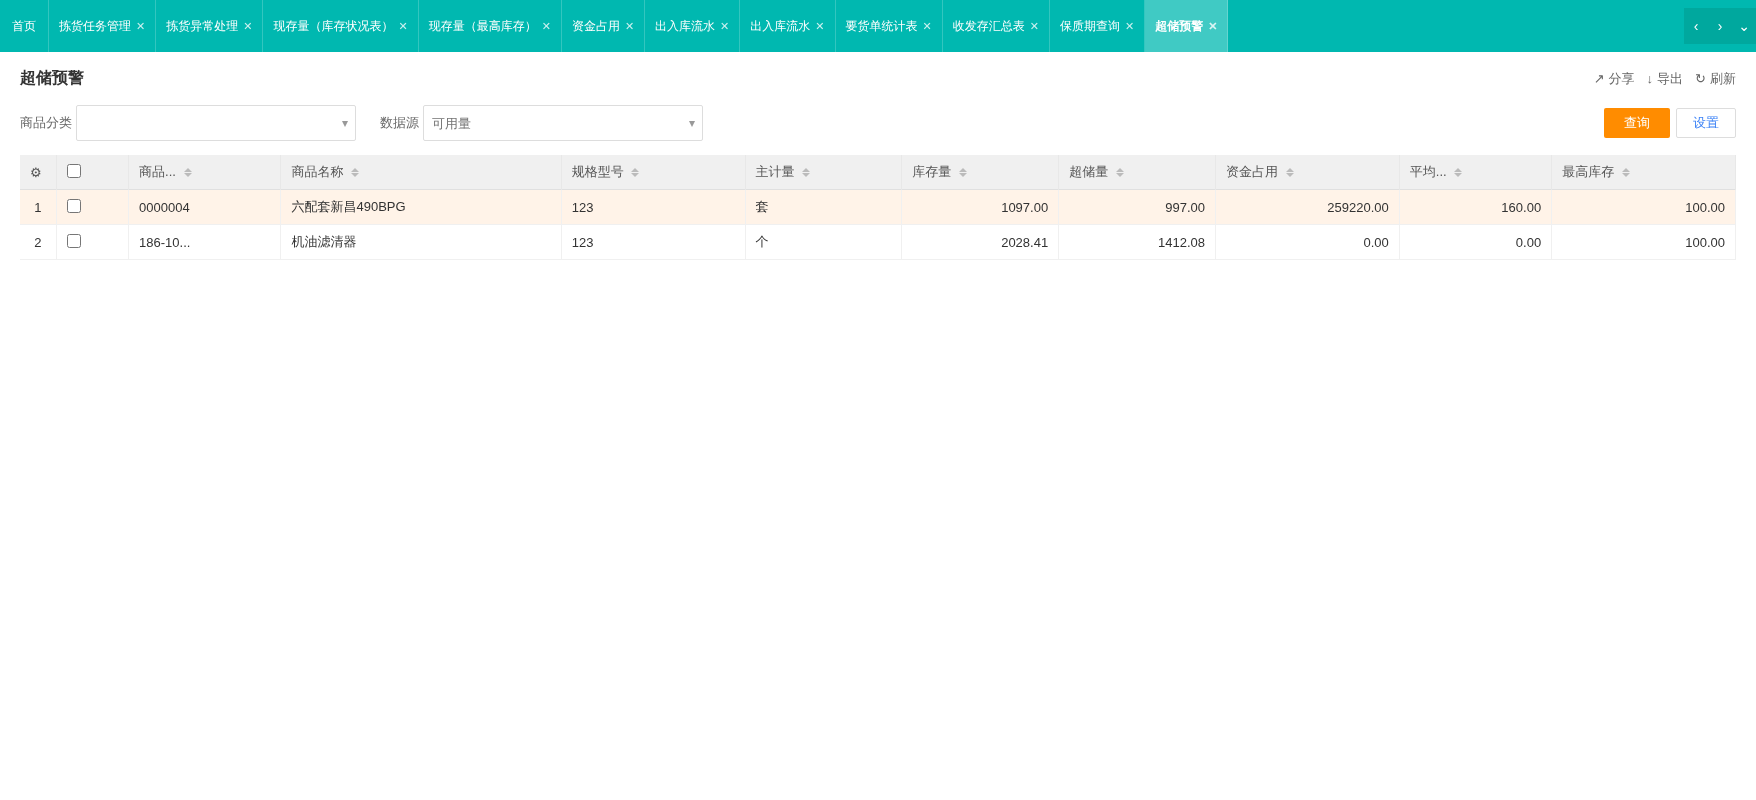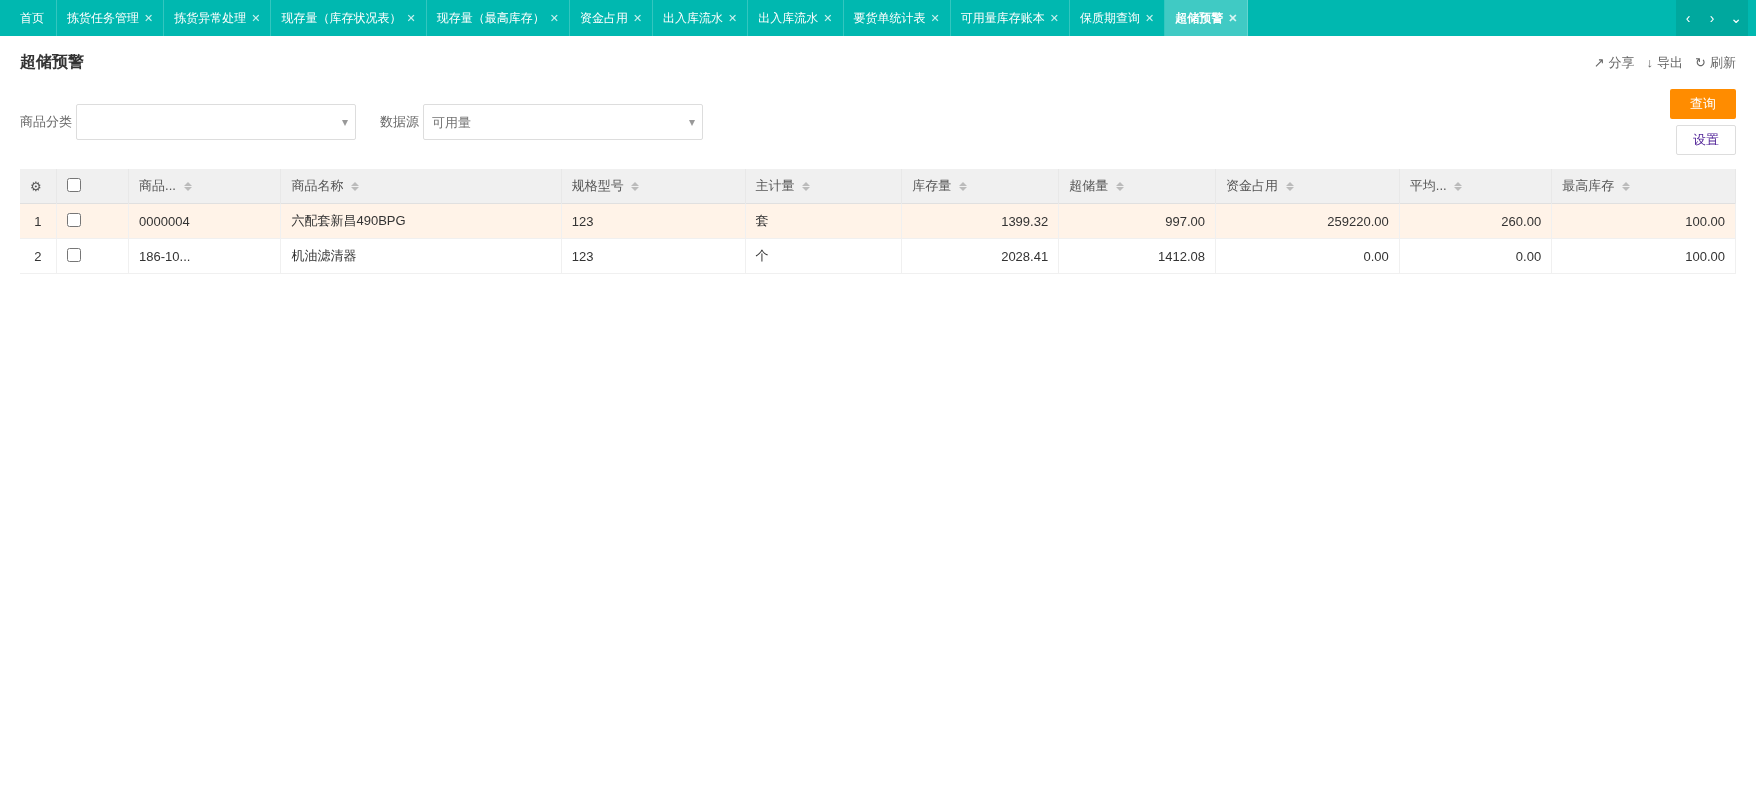--- a/index.html
+++ b/index.html
@@ -3,22 +3,22 @@
   <meta charset="utf-8">
   <style>
     * { box-sizing: border-box; margin: 0; padding: 0; }
     body { font-family: "Microsoft YaHei", Arial, sans-serif; font-size: 13px; background: #f5f5f5; color: #333; }
 
     
     .top-nav {
       background: #00b8b0;
       display: flex;
       align-items: center;
-      height: 36px;
-      padding: 0 8px;
+      height: 52px;
+      padding: 0 0;
       overflow: hidden;
     }
     .nav-tab {
       display: flex;
       align-items: center;
       height: 100%;
       padding: 0 10px;
       color: #fff;
       font-size: 12px;
       white-space: nowrap;
@@ -136,33 +136,32 @@
       color: #fff;
       border: none;
       border-radius: 2px;
       padding: 6px 20px;
       font-size: 13px;
       cursor: pointer;
       margin-left: auto;
     }
     .btn-settings {
       background: #fff;
-      color: #4c1d95;
+      color: #3b82f6;
       border: 1px solid #ddd;
       border-radius: 2px;
       padding: 5px 16px;
       font-size: 13px;
       cursor: pointer;
     }
     .filter-buttons {
       display: flex;
-      flex-direction: column;
+      flex-direction: row;
       gap: 6px;
       margin-left: auto;
-      align-items: flex-end;
     }
 
     
     .data-table {
       width: 100%;
       border-collapse: collapse;
       font-size: 13px;
     }
     .data-table thead tr {
       background: #f0f0f0;
@@ -255,21 +254,21 @@
   </div>
   <div class="nav-tab">
     <span>出入库流水</span>
     <span class="close-x">✕</span>
   </div>
   <div class="nav-tab">
     <span>要货单统计表</span>
     <span class="close-x">✕</span>
   </div>
   <div class="nav-tab">
-    <span>可用量库存账本</span>
+    <span>收发存汇总表</span>
     <span class="close-x">✕</span>
   </div>
   <div class="nav-tab">
     <span>保质期查询</span>
     <span class="close-x">✕</span>
   </div>
   <div class="nav-tab active">
     <span>超储预警</span>
     <span class="close-x">✕</span>
   </div>
@@ -403,24 +402,24 @@
 
     <tr class="highlighted">
     <td class="row-number">1</td>
     <td>
       <input type="checkbox" style="">
     </td>
     <td>0000004</td>
     <td>六配套新昌490BPG</td>
     <td>123</td>
     <td>套</td>
-    <td class="number-cell">1399.32</td>
+    <td class="number-cell">1097.00</td>
     <td class="number-cell">997.00</td>
     <td class="number-cell">259220.00</td>
-    <td class="number-cell">260.00</td>
+    <td class="number-cell">160.00</td>
     <td class="number-cell">100.00</td>
   </tr>
         <tr>
     <td class="row-number">2</td>
     <td>
       <input type="checkbox" style="">
     </td>
     <td>186-10...</td>
     <td>机油滤清器</td>
     <td>123</td>

